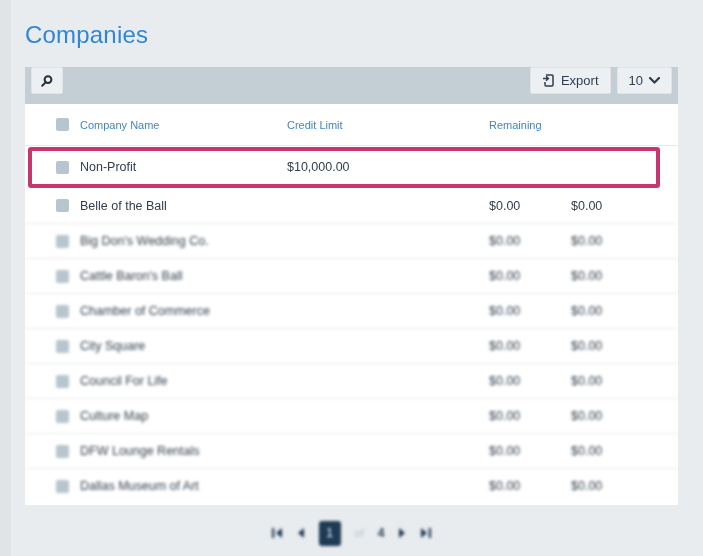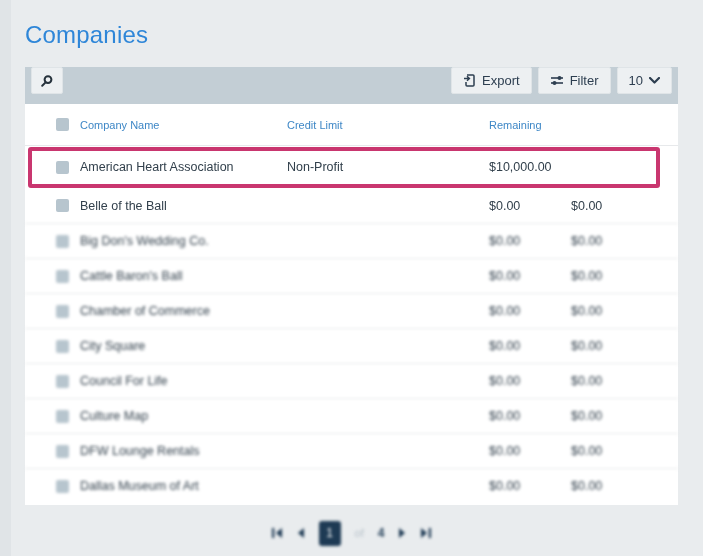--- a/index.html
+++ b/index.html
@@ -100,31 +100,20 @@
     <button class="tb-btn">
       <span class="icon">
         <svg width="13" height="13" viewBox="0 0 13 13">
             <path d="M4 1h6a1 1 0 0 1 1 1v9a1 1 0 0 1-1 1H4a1 1 0 0 1-1-1V8" fill="none" stroke="#2d3e50" stroke-width="1.5"></path>
             <path d="M1 4.5h5M4 2.2L6.4 4.5 4 6.8" fill="none" stroke="#2d3e50" stroke-width="1.5"></path>
           </svg>
       </span>
       <span>Export</span>
     </button>
     <button class="tb-btn">
-      <span class="icon">
-        <svg width="14" height="13" viewBox="0 0 14 13">
-            <line x1="1" y1="4" x2="13" y2="4" stroke="#2d3e50" stroke-width="1.6"></line>
-            <circle cx="9.5" cy="4" r="2" fill="#2d3e50"></circle>
-            <line x1="1" y1="9" x2="13" y2="9" stroke="#2d3e50" stroke-width="1.6"></line>
-            <circle cx="4.5" cy="9" r="2" fill="#2d3e50"></circle>
-          </svg>
-      </span>
-      <span>Filter</span>
-    </button>
-    <button class="tb-btn">
       <span>10</span>
       <span class="icon">
         <svg width="11" height="7" viewBox="0 0 11 7">
             <path d="M1 1l4.5 4.5L10 1" fill="none" stroke="#2d3e50" stroke-width="2.2" stroke-linecap="round" stroke-linejoin="round"></path>
           </svg>
       </span>
     </button>
   </div>
 </div>
 
@@ -137,21 +126,20 @@
     <div class="hlabel">Company Name</div>
     <div class="hlabel">Credit Limit</div>
     <div class="hlabel">Remaining</div>
   </div>
 
   <div class="trow row-first">
     <div class="highlight-box"></div>
     <div class="cb-cell">
         <span class="checkbox"></span>
       </div>
-    <div class="cell">American Heart Association</div>
     <div class="cell">Non-Profit</div>
     <div class="cell">$10,000.00</div>
   </div>
 
   <div class="trow">
     <div class="cb-cell">
         <span class="checkbox"></span>
       </div>
     <div class="cell">Belle of the Ball</div>
     <div class="cell"></div>

